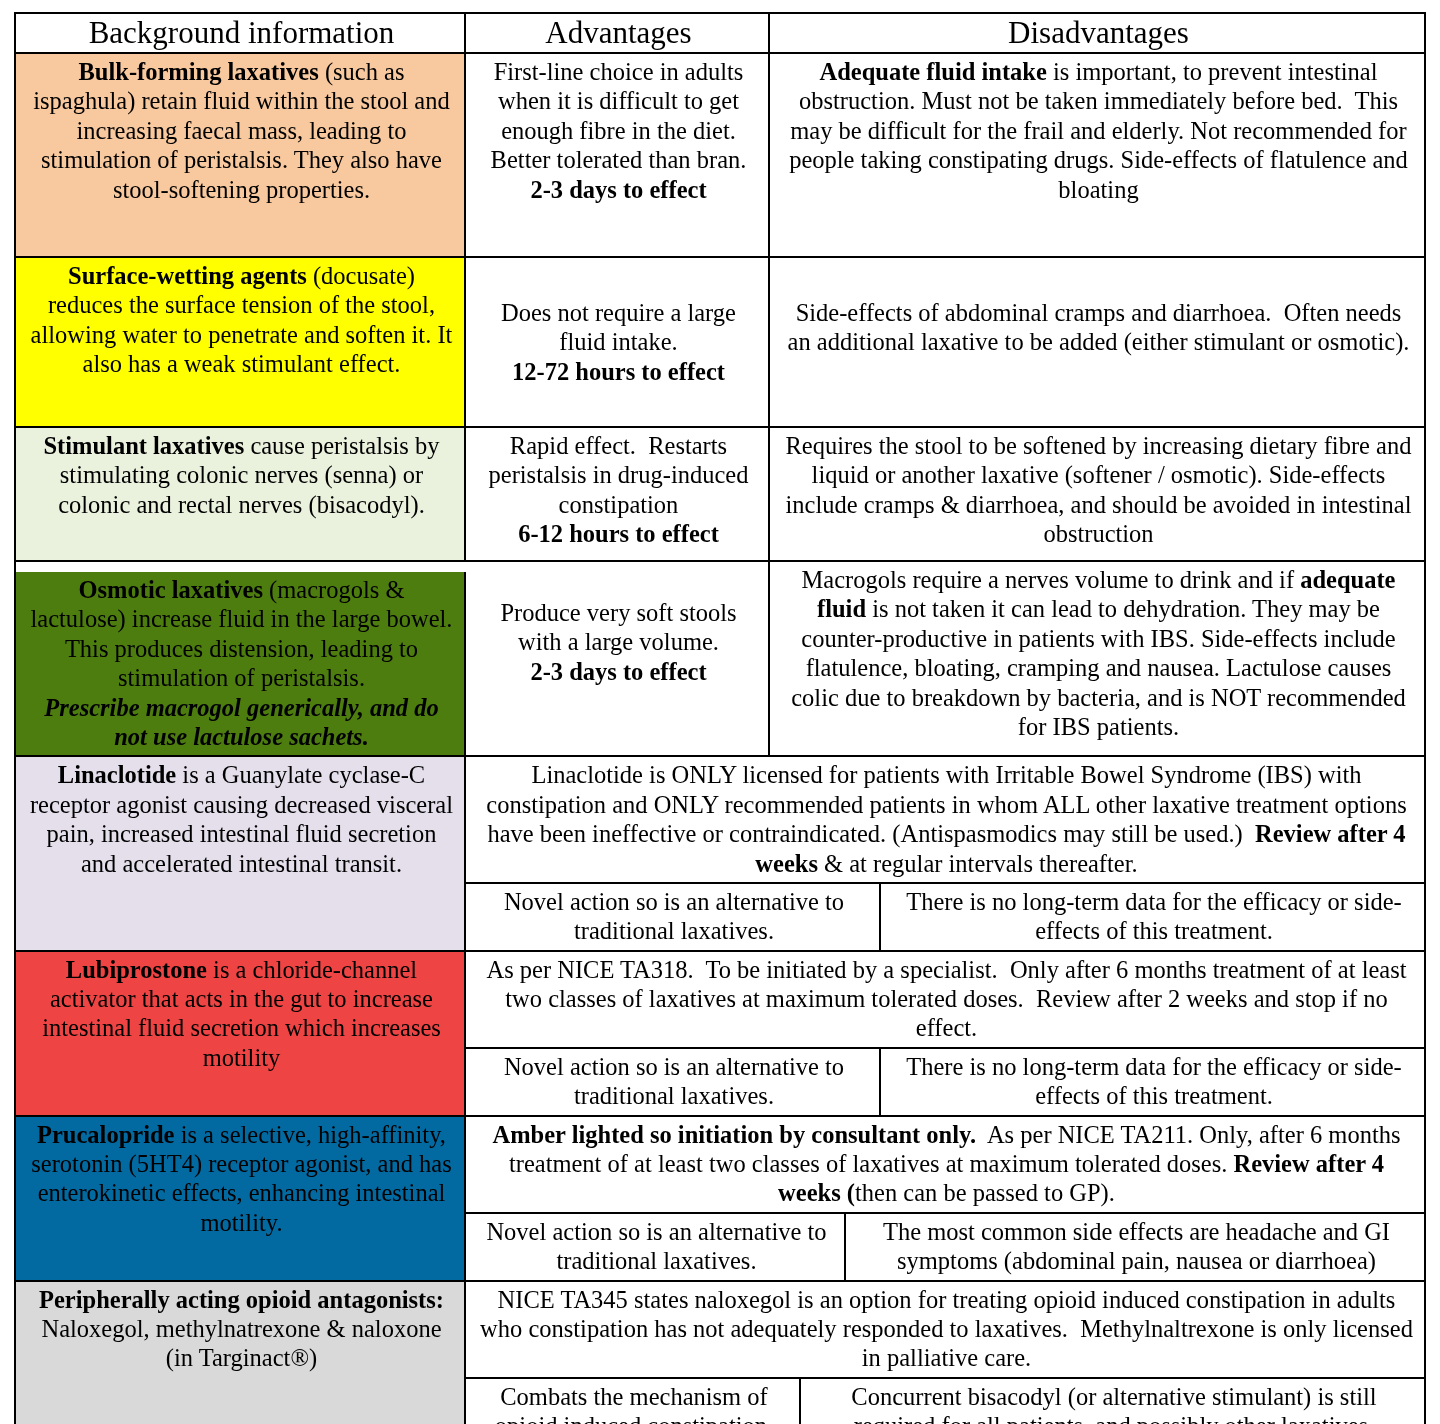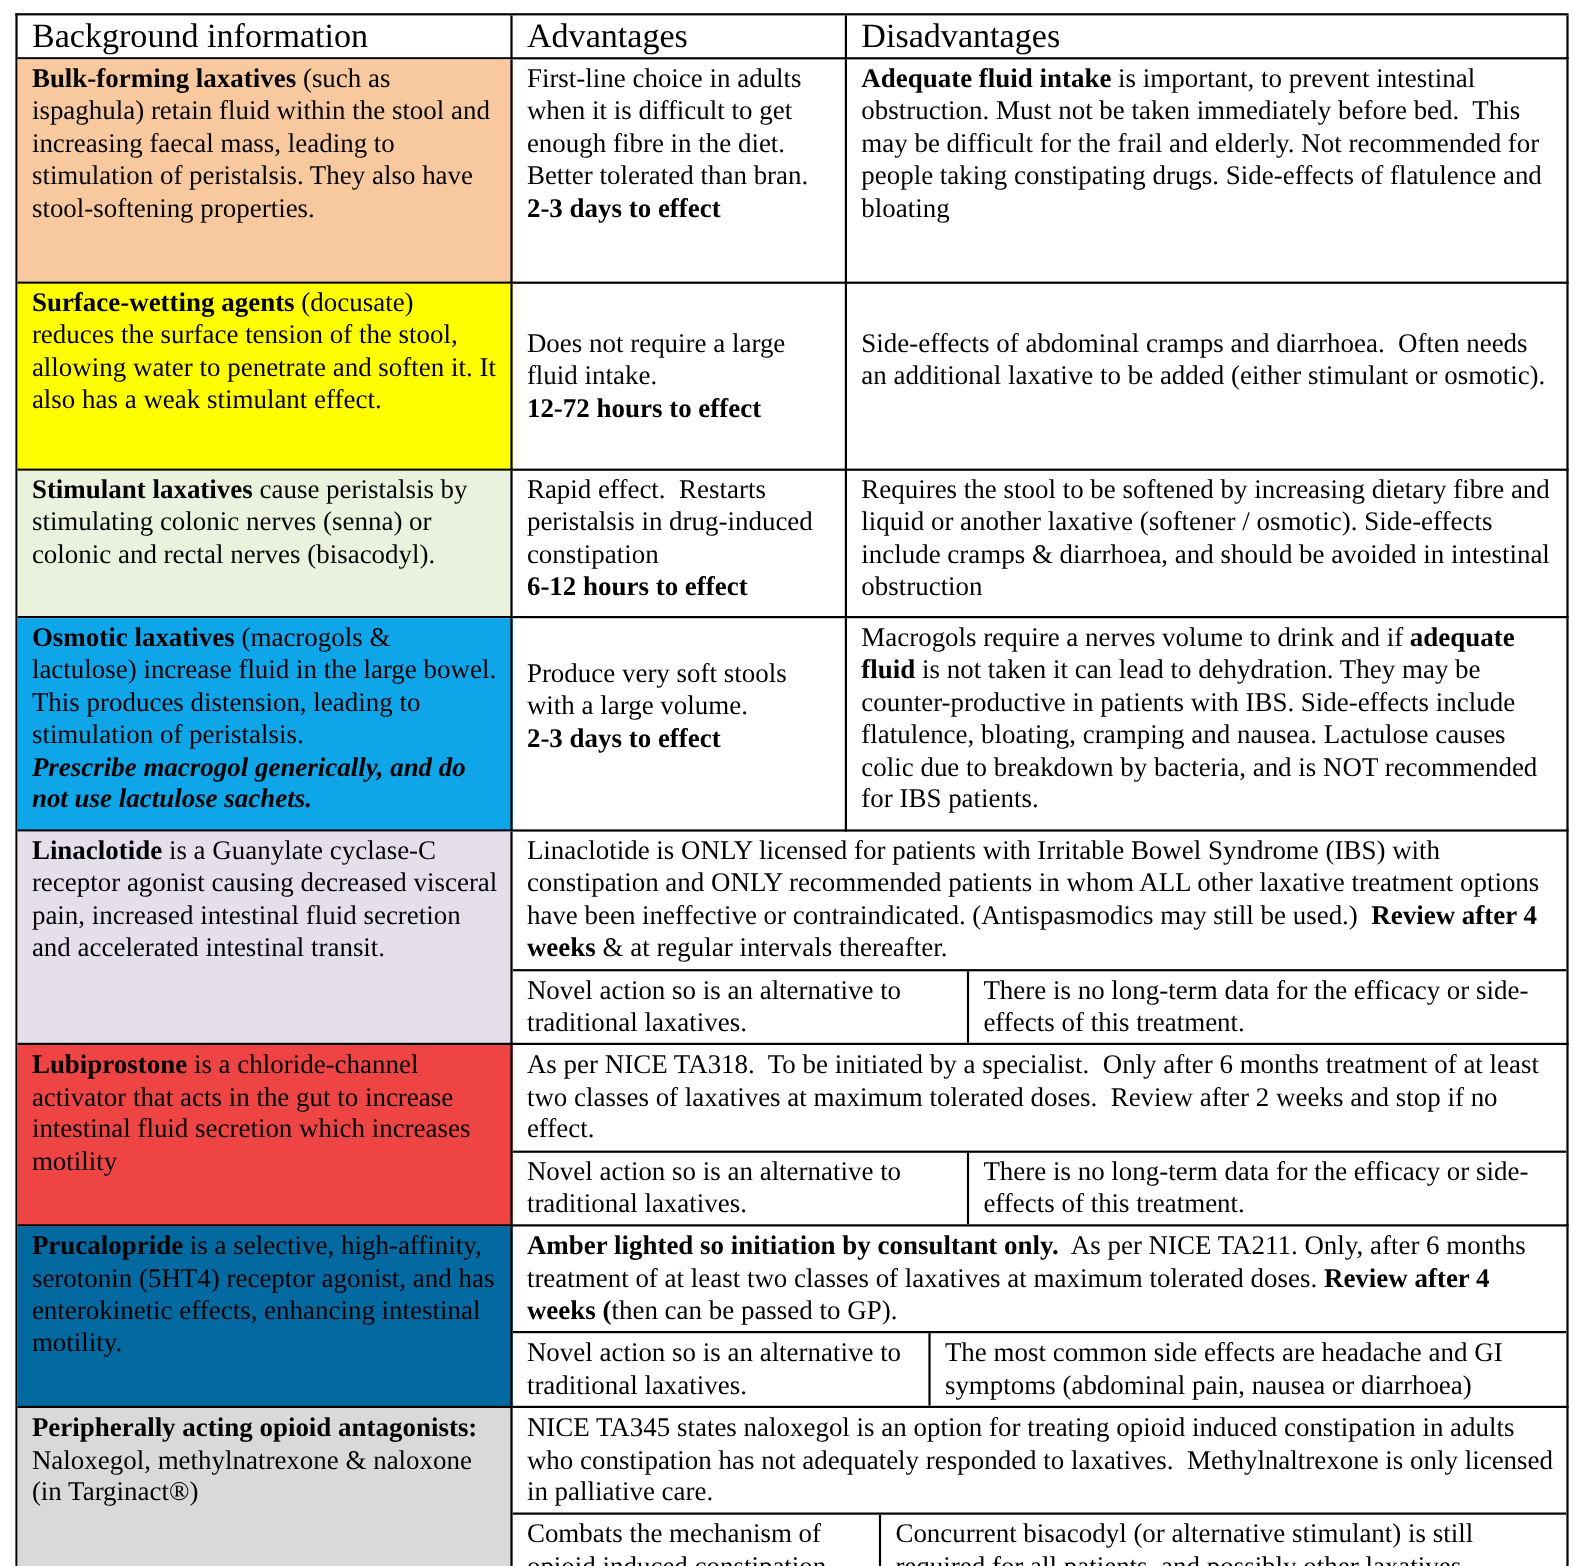--- a/index.html
+++ b/index.html
@@ -25,20 +25,21 @@
     width: 1412px;
   }
   .cell {
     border-right: 2px solid #000;
     border-bottom: 2px solid #000;
     padding: 3px 10px 4px 13px;
     font-size: 24.5px;
     line-height: 1.2;
     white-space: pre-wrap;
     overflow: hidden;
+    text-align: center;
   }
   .hd {
     font-size: 31px;
     line-height: 1.15;
     padding: 1px 10px 2px 13px;
   }
   .pad-mid-lg { padding-top: 40px; }
   .pad-mid-md { padding-top: 36px; }
   .merged {
     padding: 0;
@@ -86,21 +87,21 @@
     <div class="cell" style="background-color: rgb(255, 255, 0);"><span class="b">Surface-wetting agents</span><span> (docusate) reduces the surface tension of the stool, allowing water to penetrate and soften it. It also has a weak stimulant effect.</span></div>
     <div class="cell pad-mid-lg"><span>Does not require a large fluid intake.
 </span><span class="b">12-72 hours to effect</span></div>
     <div class="cell pad-mid-lg"><span>Side-effects of abdominal cramps and diarrhoea.  Often needs an additional laxative to be added (either stimulant or osmotic).</span></div>
 
     <div class="cell" style="background-color: rgb(234, 241, 221);"><span class="b">Stimulant laxatives</span><span> cause peristalsis by stimulating colonic nerves (senna) or colonic and rectal nerves (bisacodyl).</span></div>
     <div class="cell"><span>Rapid effect.  Restarts peristalsis in drug-induced constipation
 </span><span class="b">6-12 hours to effect</span></div>
     <div class="cell"><span>Requires the stool to be softened by increasing dietary fibre and liquid or another laxative (softener / osmotic). Side-effects include cramps &amp; diarrhoea, and should be avoided in intestinal obstruction</span></div>
 
-    <div class="cell" style="background-color: #0ea5e9;"><span class="b">Osmotic laxatives</span><span> (macrogols &amp; lactulose) increase fluid in the large bowel.  This produces distension, leading to stimulation of peristalsis.
+    <div class="cell" style="background-color: #4d7c0f; margin-top: 10px;"><span class="b">Osmotic laxatives</span><span> (macrogols &amp; lactulose) increase fluid in the large bowel.  This produces distension, leading to stimulation of peristalsis.
 </span><span class="b i">Prescribe macrogol generically, and do not use lactulose sachets.</span></div>
     <div class="cell pad-mid-md"><span>Produce very soft stools with a large volume.
 </span><span class="b">2-3 days to effect</span></div>
     <div class="cell"><span>Macrogols require a nerves volume to drink and if </span><span class="b">adequate fluid</span><span> is not taken it can lead to dehydration. They may be counter-productive in patients with IBS. Side-effects include flatulence, bloating, cramping and nausea. Lactulose causes colic due to breakdown by bacteria, and is NOT recommended for IBS patients.</span></div>
 
     <div class="cell" style="background-color: rgb(229, 223, 236);"><span class="b">Linaclotide</span><span> is a Guanylate cyclase-C receptor agonist causing decreased visceral pain, increased intestinal fluid secretion and accelerated intestinal transit.</span></div>
     <div class="cell merged split-lin">
       <div class="mtop"><span>Linaclotide is ONLY licensed for patients with Irritable Bowel Syndrome (IBS) with constipation and ONLY recommended patients in whom ALL other laxative treatment options have been ineffective or contraindicated. (Antispasmodics may still be used.)  </span><span class="b">Review after 4 weeks</span><span> &amp; at regular intervals thereafter.</span></div>
       <div class="sleft"><span>Novel action so is an alternative to traditional laxatives.</span></div>
       <div class="sright"><span>There is no long-term data for the efficacy or side-effects of this treatment.</span></div>

